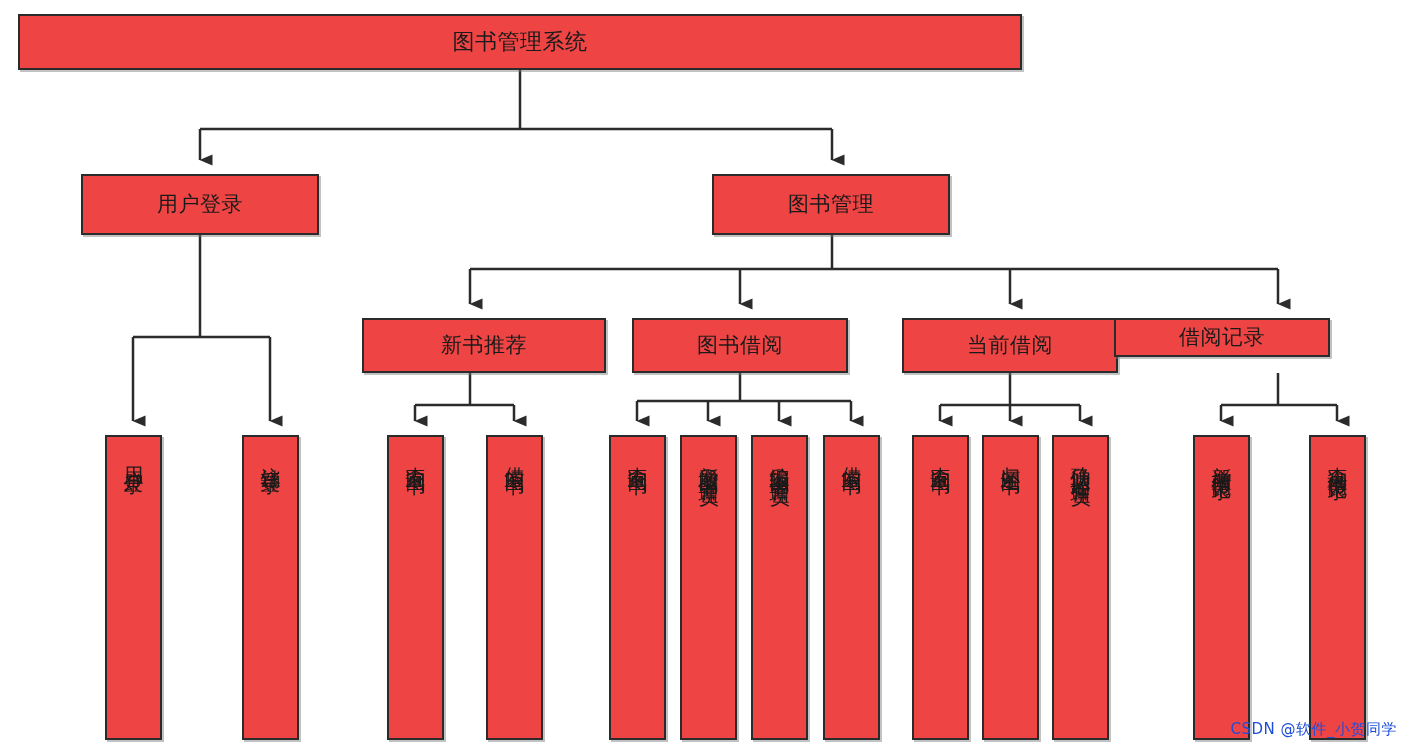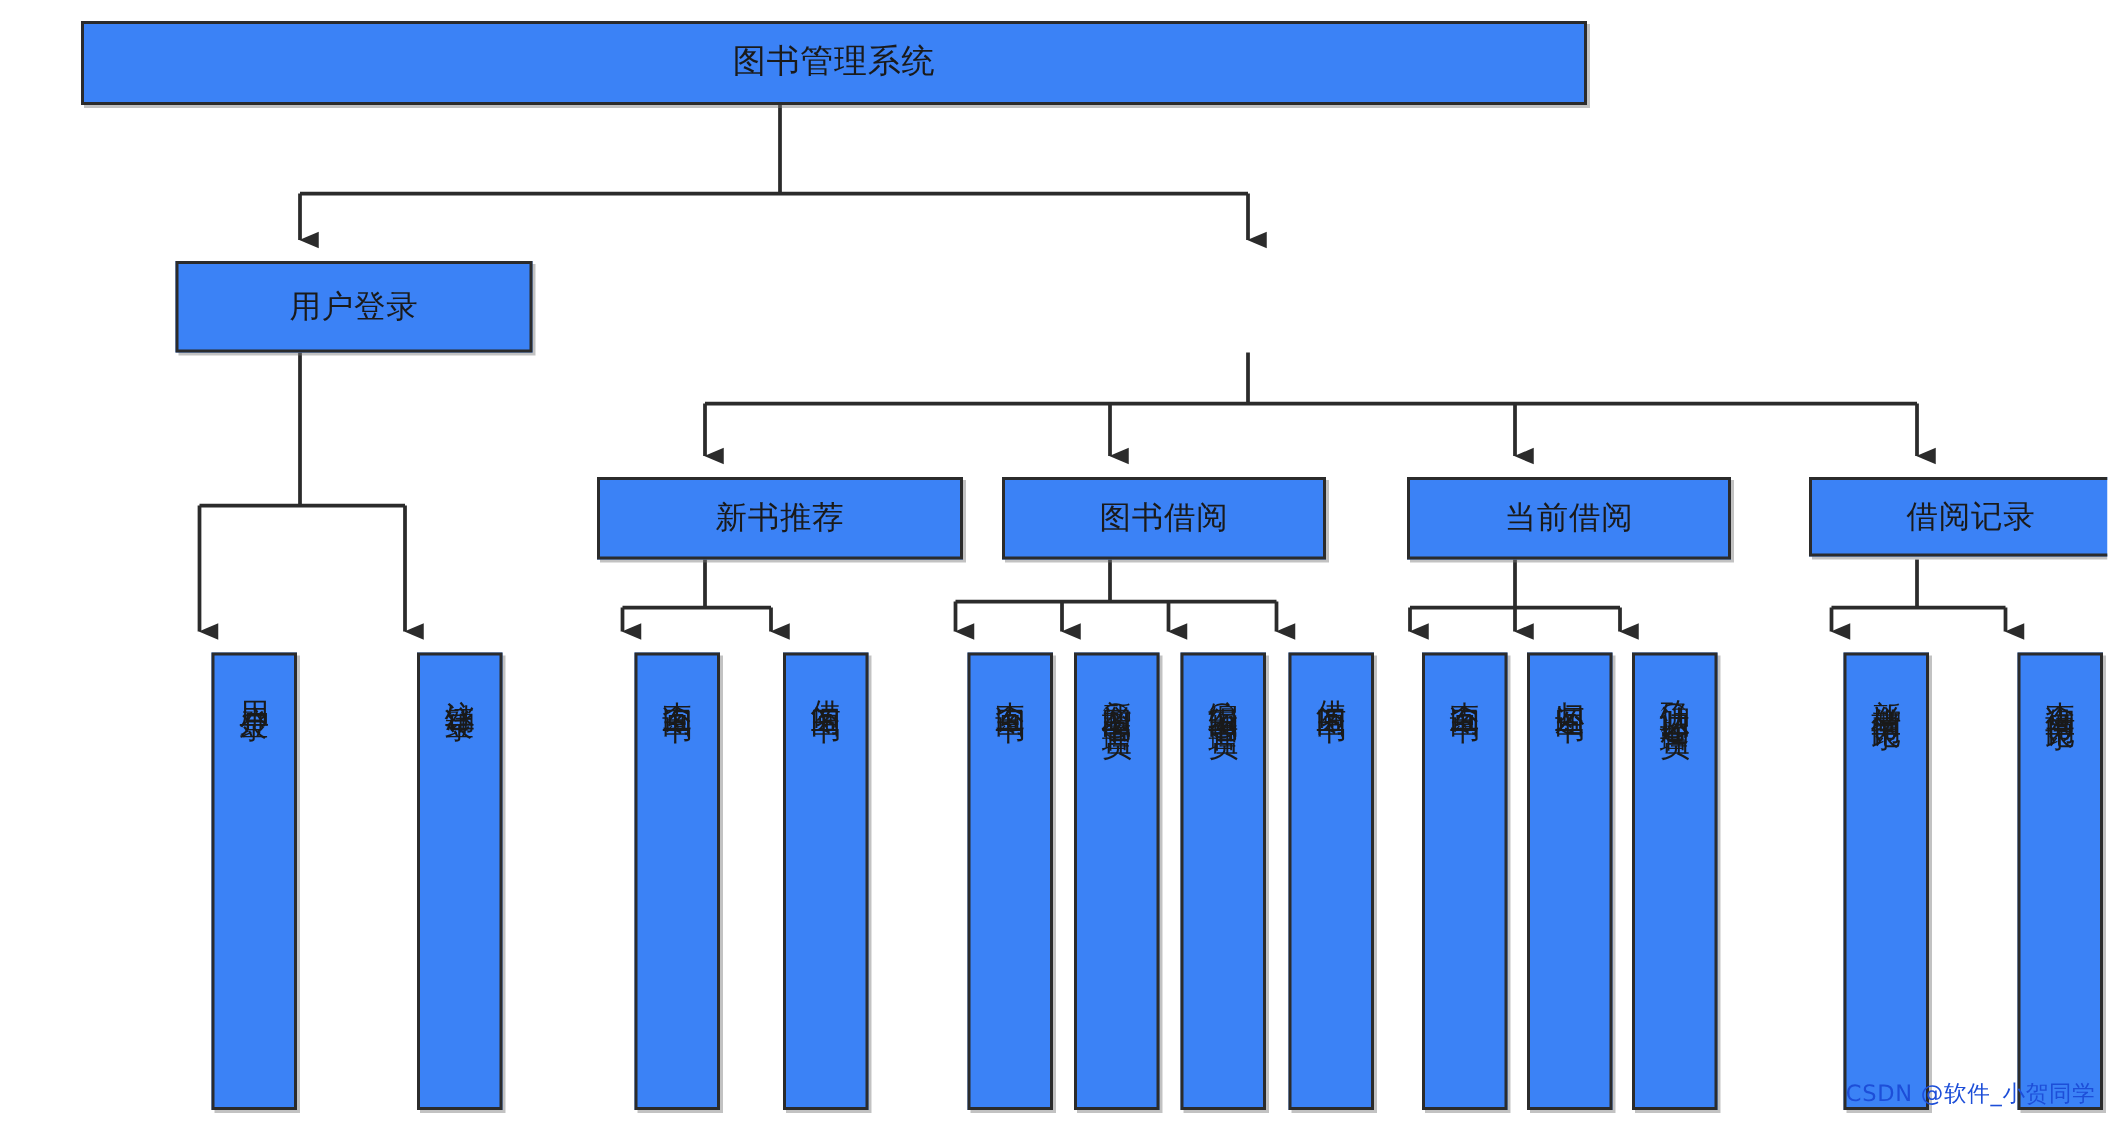--- a/index.html
+++ b/index.html
@@ -20,29 +20,28 @@
     position: absolute;
     left: 0;
     top: 0;
     width: 1405px;
     height: 747px;
     pointer-events: none;
   }
   .node {
     position: absolute;
     box-sizing: border-box;
-    background: #3b82f6;
+    background: #ef4444;
     border: 2.5px solid #2b2b2b;
     box-shadow: 2px 2px 0 rgba(120,120,120,0.45);
     display: flex;
     align-items: center;
     justify-content: center;
     color: #1a1a1a;
     z-index: 2;
-    margin-left: 36px;
   }
   .node-label {
     display: block;
     text-align: center;
     line-height: 1.25;
   }
   
   .node.horiz .node-label {
     writing-mode: horizontal-tb;
     font-size: 21px;
@@ -131,34 +130,37 @@
   </svg>
 
   <div class="node horiz root" style="left:18px; top:14px; width:1004px; height:56px;">
     <span class="node-label">图书管理系统</span>
   </div>
 
   <div class="node horiz" style="left:81px; top:174px; width:238px; height:61px;">
     <span class="node-label">用户登录</span>
   </div>
 
+  <div class="node horiz" style="left:712px; top:174px; width:238px; height:61px;">
+    <span class="node-label">图书管理</span>
+  </div>
 
   <div class="node horiz" style="left:362px; top:318px; width:244px; height:55px;">
     <span class="node-label">新书推荐</span>
   </div>
 
   <div class="node horiz" style="left:902px; top:318px; width:216px; height:55px;">
     <span class="node-label">当前借阅</span>
   </div>
 
   <div class="node horiz" style="left:632px; top:318px; width:216px; height:55px;">
     <span class="node-label">图书借阅</span>
   </div>
 
-  <div class="node horiz" style="left:1170px; top:318px; width:216px; height:53px;">
+  <div class="node horiz" style="left:1114px; top:318px; width:216px; height:39px;">
     <span class="node-label">借阅记录</span>
   </div>
 
   <div class="node vert" style="left:105px; top:435px; width:57px; height:305px;">
     <span class="node-label">用户登录</span>
   </div>
 
   <div class="node vert" style="left:242px; top:435px; width:57px; height:305px;">
     <span class="node-label">注销登录</span>
   </div>

